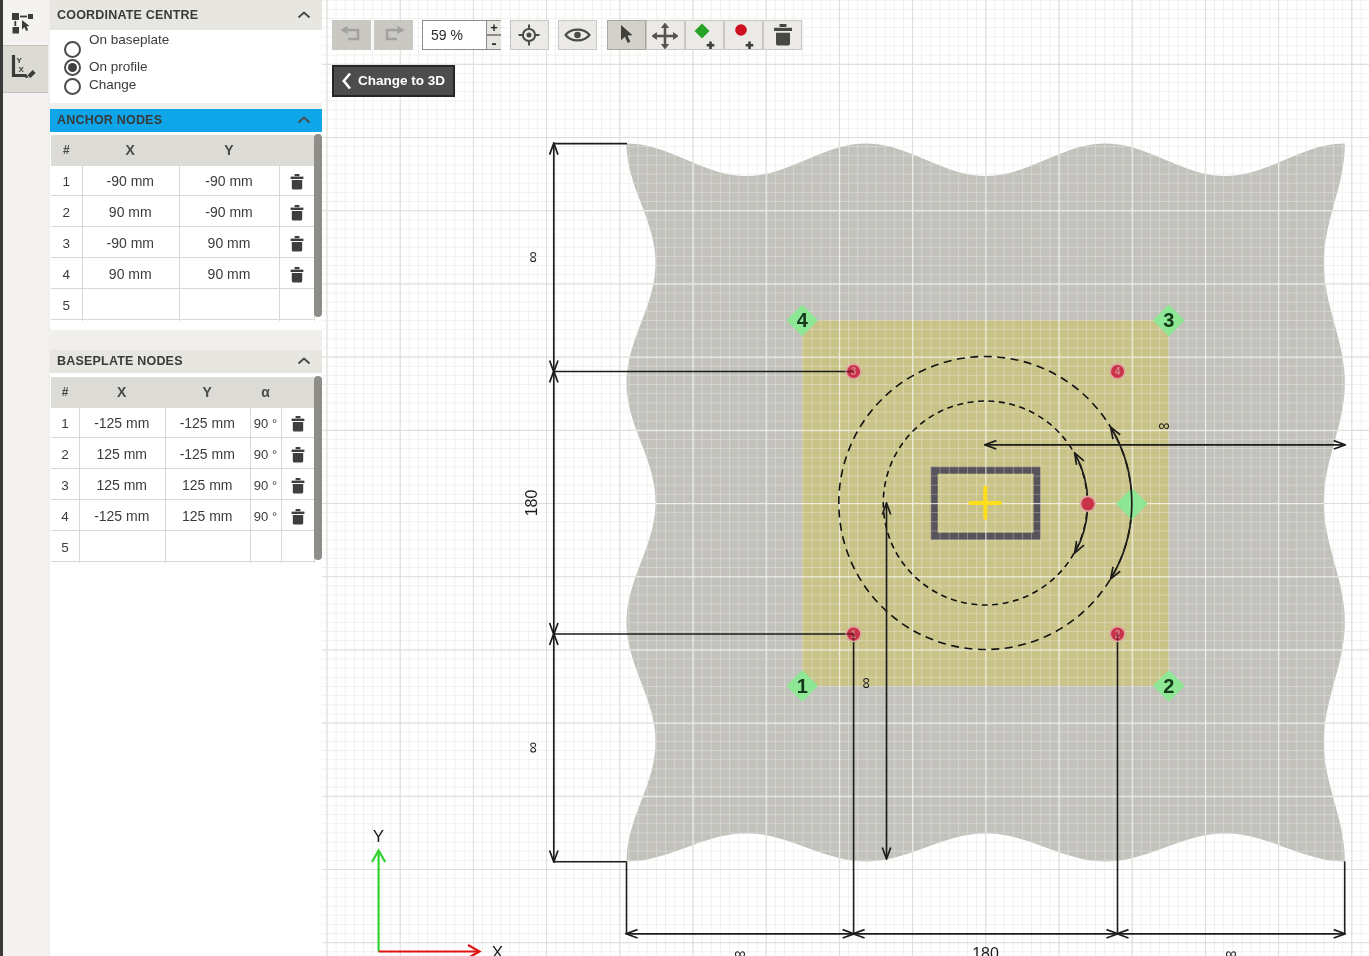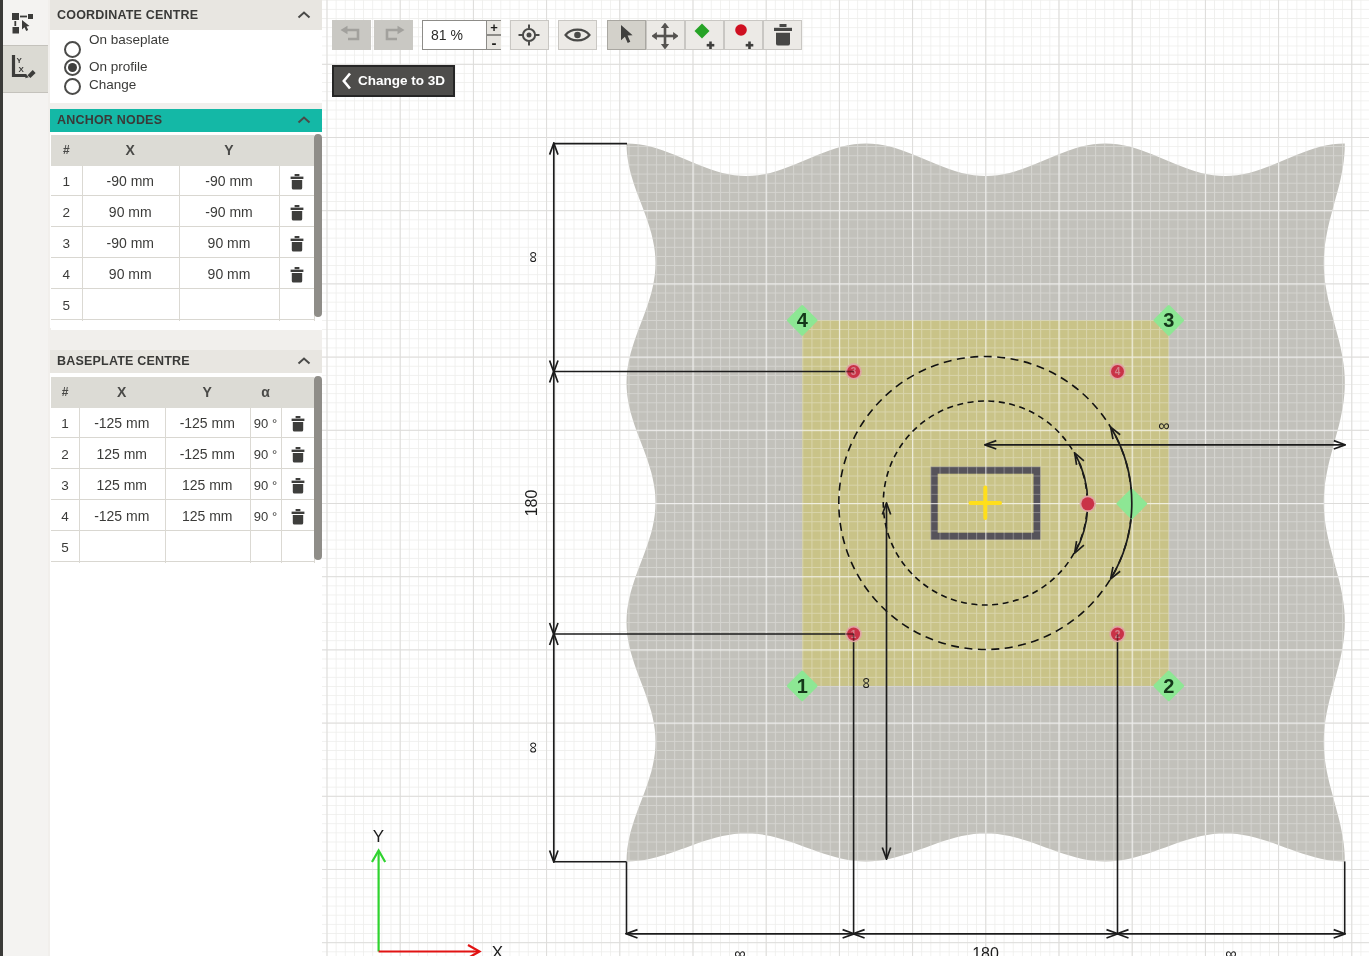--- a/index.html
+++ b/index.html
@@ -104,21 +104,21 @@
 <div style="position:absolute;top:20px;height:30px;box-sizing:border-box;left:373.7px;width:39.6px;background:#c9c8c3"></div>
 <svg style="position:absolute;left:338px;top:25px" width="27" height="20" viewBox="0 0 27 20">
     <path d="M8,5 H20 V14 H10" fill="none" stroke="#a2a19d" stroke-width="2.6"></path>
     <path d="M9.5,0.8 L2.5,5 L9.5,9.2 Z" fill="#a2a19d"></path>
   </svg>
 <svg style="position:absolute;left:380px;top:25px" width="27" height="20" viewBox="0 0 27 20">
     <path d="M19,5 H7 V14 H17" fill="none" stroke="#a2a19d" stroke-width="2.6"></path>
     <path d="M17.5,0.8 L24.5,5 L17.5,9.2 Z" fill="#a2a19d"></path>
   </svg>
 <div style="position:absolute;top:20px;height:30px;box-sizing:border-box;left:422.4px;width:79px;border:1px solid #8d8c88;background:#fff"></div>
-<div style="position:absolute;left:431px;top:20px;height:30px;line-height:30px;font-size:14px;color:#2b2b29">81 %</div>
+<div style="position:absolute;left:431px;top:20px;height:30px;line-height:30px;font-size:14px;color:#2b2b29">59 %</div>
 <div style="position:absolute;left:485.9px;top:20px;width:15.4px;height:15px;background:#e7e5e0;border:1px solid #8d8c88;border-right:none;box-sizing:border-box;text-align:center;line-height:14px;font-size:13px;font-weight:bold;color:#1e1e1c">+</div>
 <div style="position:absolute;left:485.9px;top:35px;width:15.4px;height:15px;background:#e7e5e0;border:1px solid #8d8c88;border-right:none;border-top:1px solid #8d8c88;box-sizing:border-box;text-align:center;line-height:13px;font-size:15px;font-weight:bold;color:#1e1e1c">-</div>
 <div style="position:absolute;top:20px;height:30px;box-sizing:border-box;left:509.6px;width:39.2px;background:#eceae6;border:1px solid #c9c7c3"></div>
 <svg style="position:absolute;left:517px;top:23px" width="24" height="24" viewBox="0 0 24 24">
     <g stroke="#4a4a48" stroke-width="2" fill="none">
       <circle cx="12" cy="12" r="6.1"></circle>
       <line x1="12" y1="1.5" x2="12" y2="5.5"></line>
       <line x1="12" y1="18.5" x2="12" y2="22.5"></line>
       <line x1="1.5" y1="12" x2="5.5" y2="12"></line>
       <line x1="18.5" y1="12" x2="22.5" y2="12"></line>
@@ -208,21 +208,21 @@
 <svg style="position:absolute;left:297px;top:11.0px" width="14" height="8" viewBox="0 0 14 8">
     <polyline points="1.5,6.5 7,1.5 12.5,6.5" fill="none" stroke="#4a4a48" stroke-width="2"></polyline>
   </svg>
 <div style="position:absolute;left:64px;top:41.0px;width:17px;height:17px;border:2px solid #4b4b49;border-radius:50%;box-sizing:border-box;background:#fff"></div>
 <div style="position:absolute;left:89px;top:32px;font-size:13.5px;color:#3b3b39">On baseplate</div>
 <div style="position:absolute;left:64px;top:59.0px;width:17px;height:17px;border:2px solid #4b4b49;border-radius:50%;box-sizing:border-box;background:#fff"></div>
 <div style="position:absolute;left:68px;top:63.0px;width:9px;height:9px;border-radius:50%;background:#3f3f3d"></div>
 <div style="position:absolute;left:89px;top:58.5px;font-size:13.5px;color:#3b3b39">On profile</div>
 <div style="position:absolute;left:64px;top:77.5px;width:17px;height:17px;border:2px solid #4b4b49;border-radius:50%;box-sizing:border-box;background:#fff"></div>
 <div style="position:absolute;left:89px;top:77px;font-size:13.5px;color:#3b3b39">Change</div>
-<div style="position:absolute;left:50px;top:109px;width:272px;height:22.5px;background:#14b8a6">
+<div style="position:absolute;left:50px;top:109px;width:272px;height:22.5px;background:#0ea5e9">
     <div style="position:absolute;left:7px;top:0;height:22.5px;line-height:22.5px;font-size:12.5px;font-weight:bold;color:#3a3a38;letter-spacing:0.2px">ANCHOR NODES</div>
   </div>
 <svg style="position:absolute;left:297px;top:116.25px" width="14" height="8" viewBox="0 0 14 8">
     <polyline points="1.5,6.5 7,1.5 12.5,6.5" fill="none" stroke="#4a4a48" stroke-width="2"></polyline>
   </svg>
 <div style="position:absolute;left:51px;top:132px;width:271px;height:198px;background:#fff"></div>
 <div style="position:absolute;left:51px;top:135px;width:263px;height:31px;background:#dcdbd5"></div>
 <div style="position:absolute;left:51px;top:135px;width:30.5px;height:31px;line-height:31px;text-align:center;font-size:12px;font-weight:bold;color:#4a4a48">#</div>
 <div style="position:absolute;left:81.5px;top:135px;width:97.5px;height:31px;line-height:31px;text-align:center;font-size:14px;font-weight:bold;color:#4a4a48">X</div>
 <div style="position:absolute;left:179px;top:135px;width:100px;height:31px;line-height:31px;text-align:center;font-size:14px;font-weight:bold;color:#4a4a48">Y</div>
@@ -272,21 +272,21 @@
     </g>
   </svg>
 <div style="position:absolute;left:51px;top:290px;width:263px;height:30px;border-bottom:1px solid #d9d7d1"></div>
 <div style="position:absolute;left:51px;top:290px;width:30.5px;height:31px;line-height:31px;text-align:center;font-size:13.5px;color:#3b3b39">5</div>
 <div style="position:absolute;left:81.5px;top:166px;width:1px;height:155px;background:#dbd9d3"></div>
 <div style="position:absolute;left:179px;top:166px;width:1px;height:155px;background:#dbd9d3"></div>
 <div style="position:absolute;left:279px;top:166px;width:1px;height:155px;background:#dbd9d3"></div>
 <div style="position:absolute;left:314px;top:166px;width:1px;height:155px;background:#dbd9d3"></div>
 <div style="position:absolute;left:313.5px;top:134px;width:8px;height:182.5px;background:#8f8d88;border-radius:4px"></div>
 <div style="position:absolute;left:50px;top:350px;width:272px;height:22.5px;background:#e8e6e1">
-    <div style="position:absolute;left:7px;top:0;height:22.5px;line-height:22.5px;font-size:12.5px;font-weight:bold;color:#3a3a38;letter-spacing:0.2px">BASEPLATE CENTRE</div>
+    <div style="position:absolute;left:7px;top:0;height:22.5px;line-height:22.5px;font-size:12.5px;font-weight:bold;color:#3a3a38;letter-spacing:0.2px">BASEPLATE NODES</div>
   </div>
 <svg style="position:absolute;left:297px;top:357.25px" width="14" height="8" viewBox="0 0 14 8">
     <polyline points="1.5,6.5 7,1.5 12.5,6.5" fill="none" stroke="#4a4a48" stroke-width="2"></polyline>
   </svg>
 <div style="position:absolute;left:51px;top:373.5px;width:271px;height:198px;background:#fff"></div>
 <div style="position:absolute;left:51px;top:376.5px;width:263px;height:31px;background:#dcdbd5"></div>
 <div style="position:absolute;left:51px;top:376.5px;width:28px;height:31px;line-height:31px;text-align:center;font-size:12px;font-weight:bold;color:#4a4a48">#</div>
 <div style="position:absolute;left:79px;top:376.5px;width:85.5px;height:31px;line-height:31px;text-align:center;font-size:14px;font-weight:bold;color:#4a4a48">X</div>
 <div style="position:absolute;left:164.5px;top:376.5px;width:85.5px;height:31px;line-height:31px;text-align:center;font-size:14px;font-weight:bold;color:#4a4a48">Y</div>
 <div style="position:absolute;left:250px;top:376.5px;width:31px;height:31px;line-height:31px;text-align:center;font-size:14px;font-weight:bold;color:#4a4a48">α</div>

